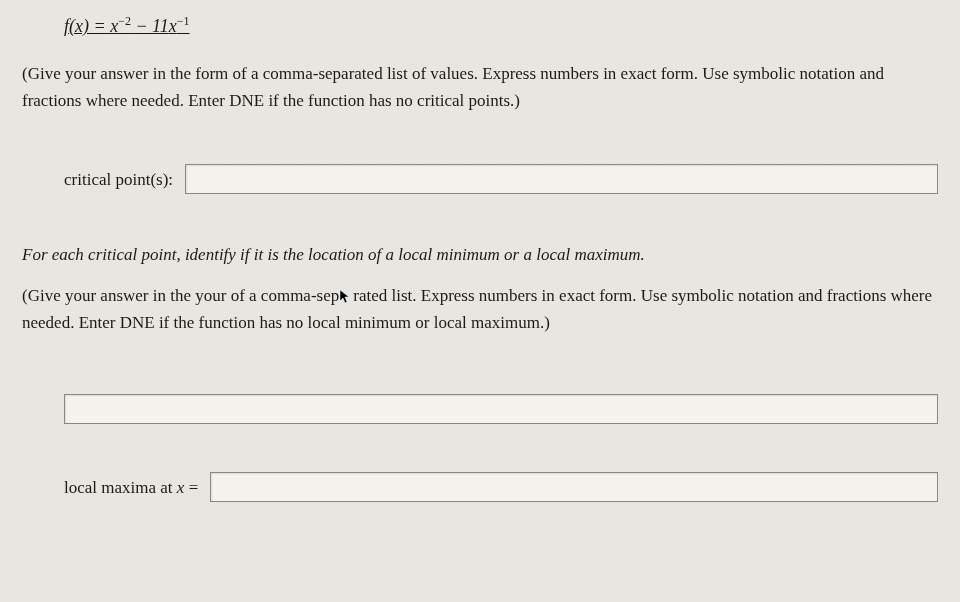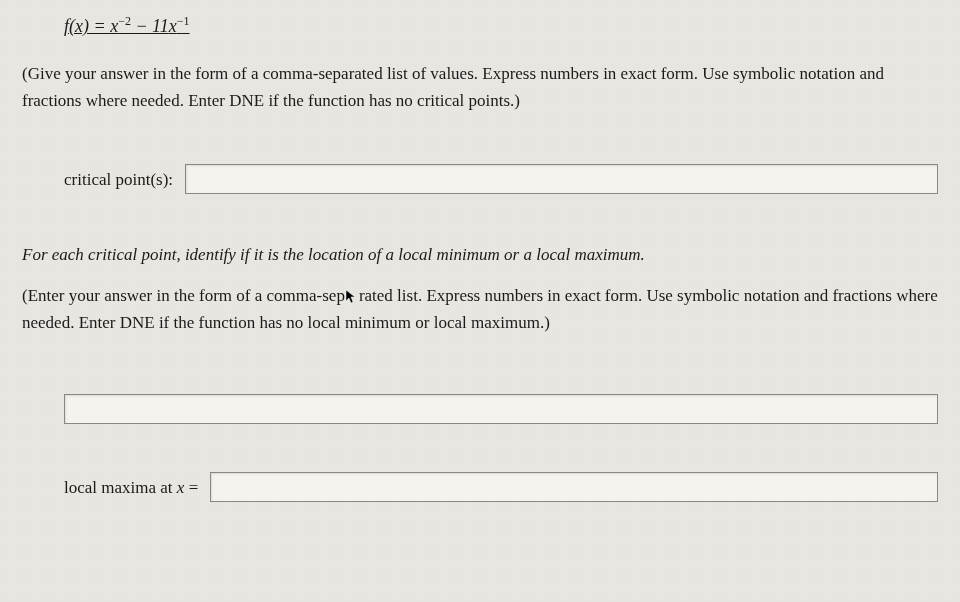--- a/index.html
+++ b/index.html
@@ -103,21 +103,21 @@
   <div class="instructions">(Give your answer in the form of a comma-separated list of values. Express numbers in exact form. Use symbolic notation and fractions where needed. Enter DNE if the function has no critical points.)</div>
 
   <div class="input-row">
     <span class="input-label">critical point(s):</span>
     <input type="text" class="input-field" value="" style="">
   </div>
 
   <div class="section-break">For each critical point, identify if it is the location of a local minimum or a local maximum.</div>
 
   <div class="instructions2">
-    <span>(Enter your answer in the form of a comma-sep</span><svg class="cursor-inline" viewBox="0 0 14 16">
+    <span>(Give your answer in the your of a comma-sep</span><svg class="cursor-inline" viewBox="0 0 14 16">
         <path d="M1 1 L1 12 L4 9 L6 14 L8 13 L6 8 L10 8 Z" fill="#000" stroke="#fff" stroke-width="0.5"></path>
       </svg><span>rated list. Express numbers in exact form. Use symbolic notation and fractions where needed. Enter DNE if the function has no local minimum or local maximum.)</span>
   </div>
 
   <div class="input-row">
     <input type="text" class="input-field" value="" style="">
   </div>
 
   <div class="input-row" style="margin-bottom:0;">
     <span class="input-label">

